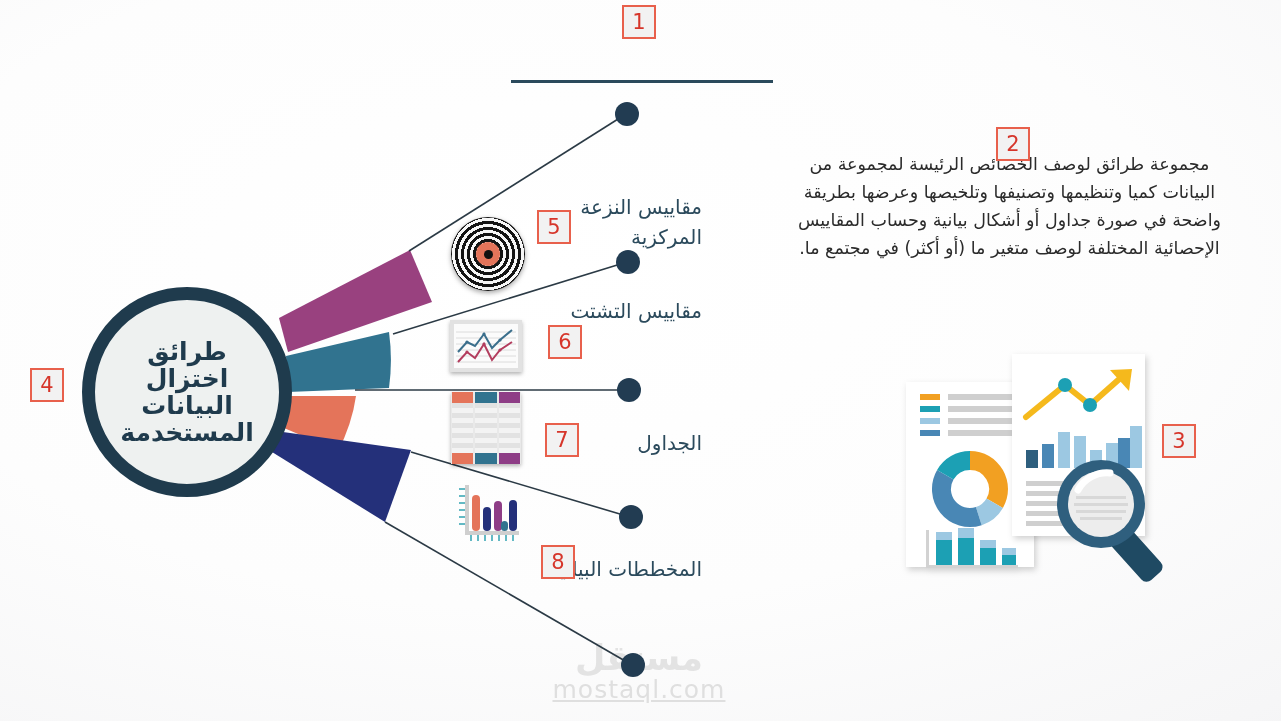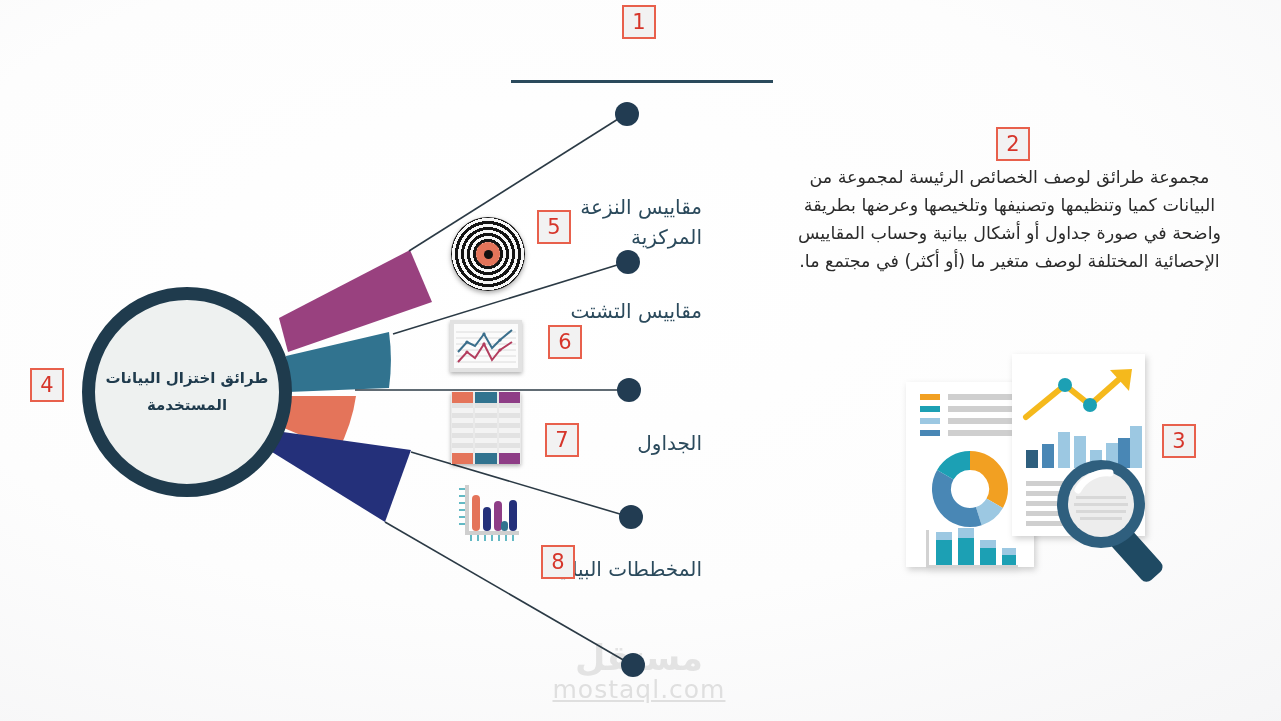--- a/index.html
+++ b/index.html
@@ -56,21 +56,21 @@
     top: 80px;
     width: 262px;
     height: 3px;
     background: #2b4a5c;
   }
 
   
   #paragraph {
     position: absolute;
     right: 44px;
-    top: 163px;
+    top: 150px;
     width: 455px;
     direction: rtl;
     text-align: center;
     color: #2b2b2b;
     font-size: 17.5px;
     line-height: 28px;
   }
 
   
   #hub {
@@ -85,21 +85,21 @@
     box-sizing: border-box;
     z-index: 20;
     display: flex;
     align-items: center;
     justify-content: center;
   }
   #hub-label {
     direction: rtl;
     text-align: center;
     color: #1f3b4d;
-    font-size: 15px;
+    font-size: 25px;
     font-weight: bold;
     line-height: 27px;
     width: 170px;
   }
 
   
   #wedges, #connectors {
     position: absolute;
     left: 0;
     top: 0;

